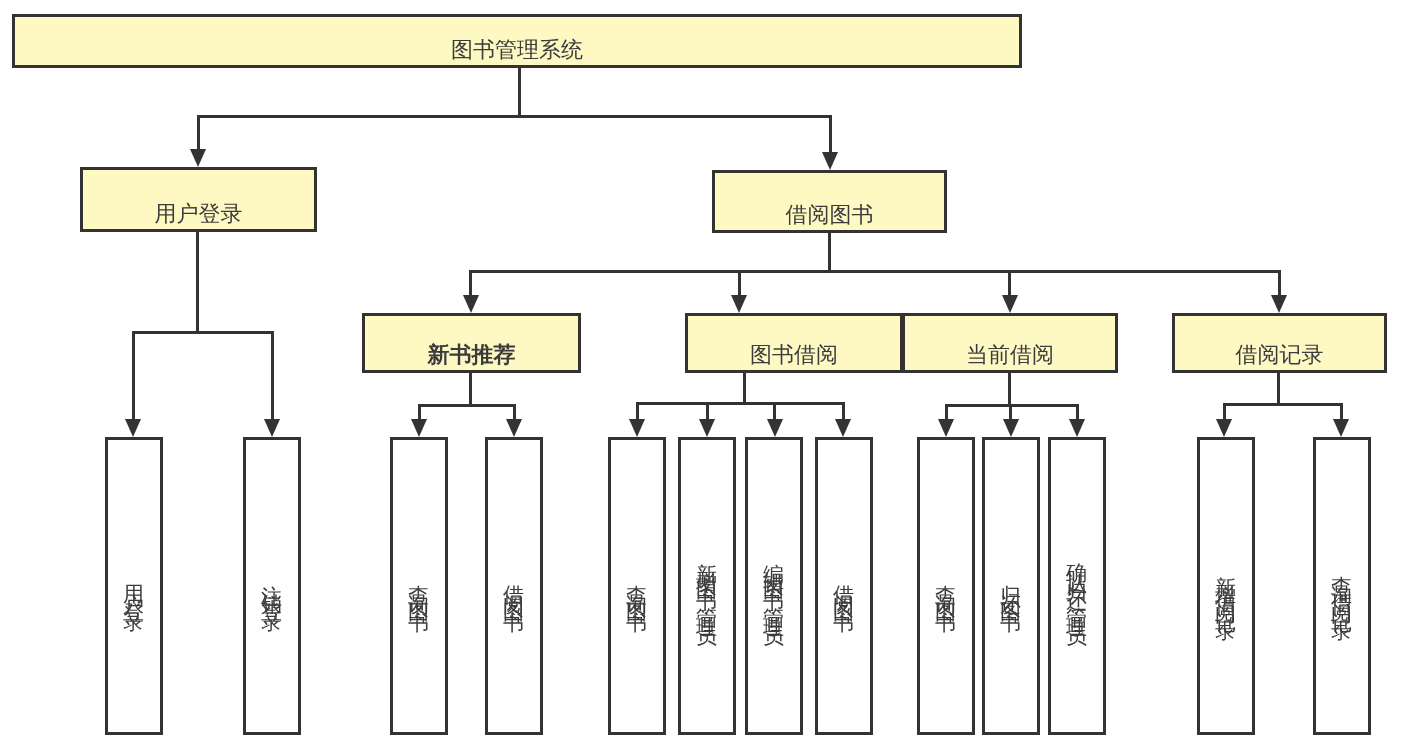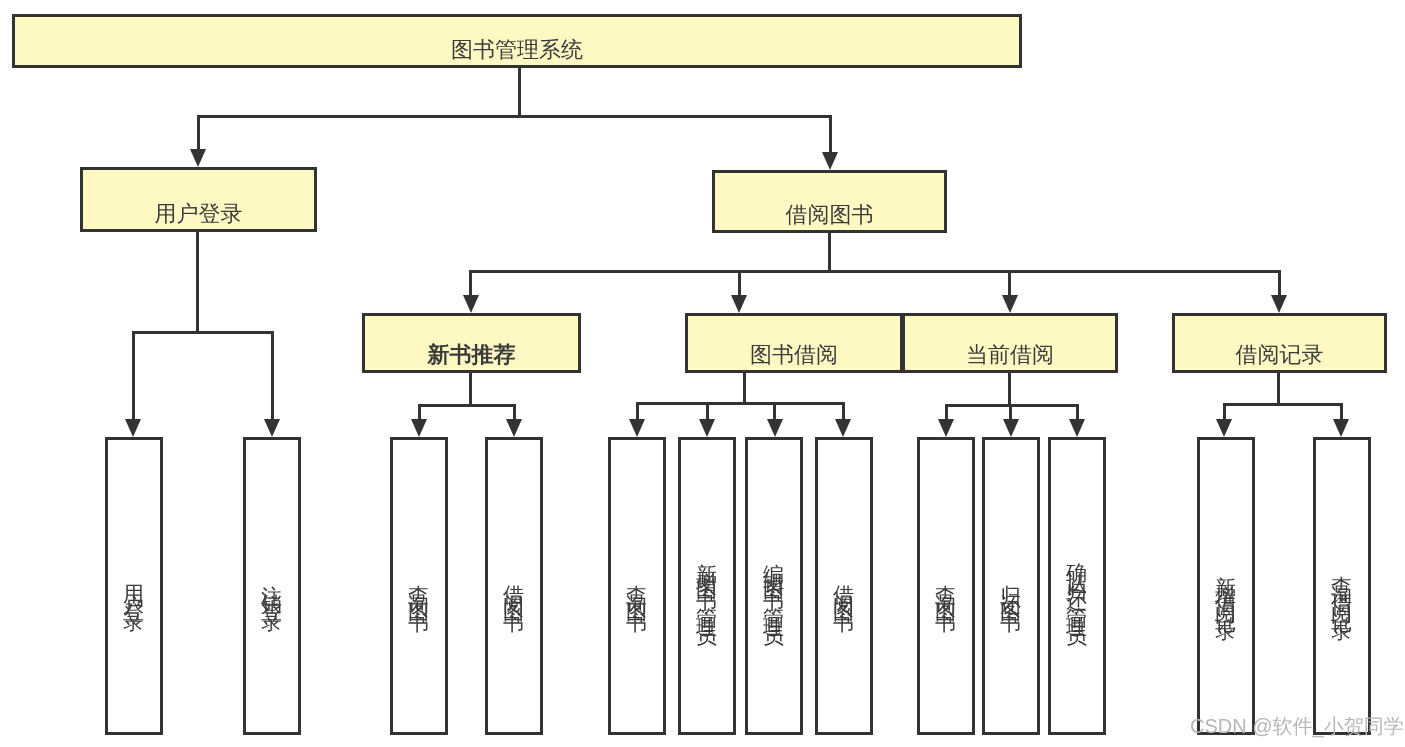--- a/index.html
+++ b/index.html
@@ -158,15 +158,14 @@
     <span>确认归还（管理员）</span>
   </div>
 
   <div class="leaf" style="left:1197px;">
     <span>新增借阅记录</span>
   </div>
   <div class="leaf" style="left:1313px;">
     <span>查询借阅记录</span>
   </div>
 
-  <div class="watermark">CSDN @软件_小贺同学</div>
 
 </div>
 
 </body></html>

